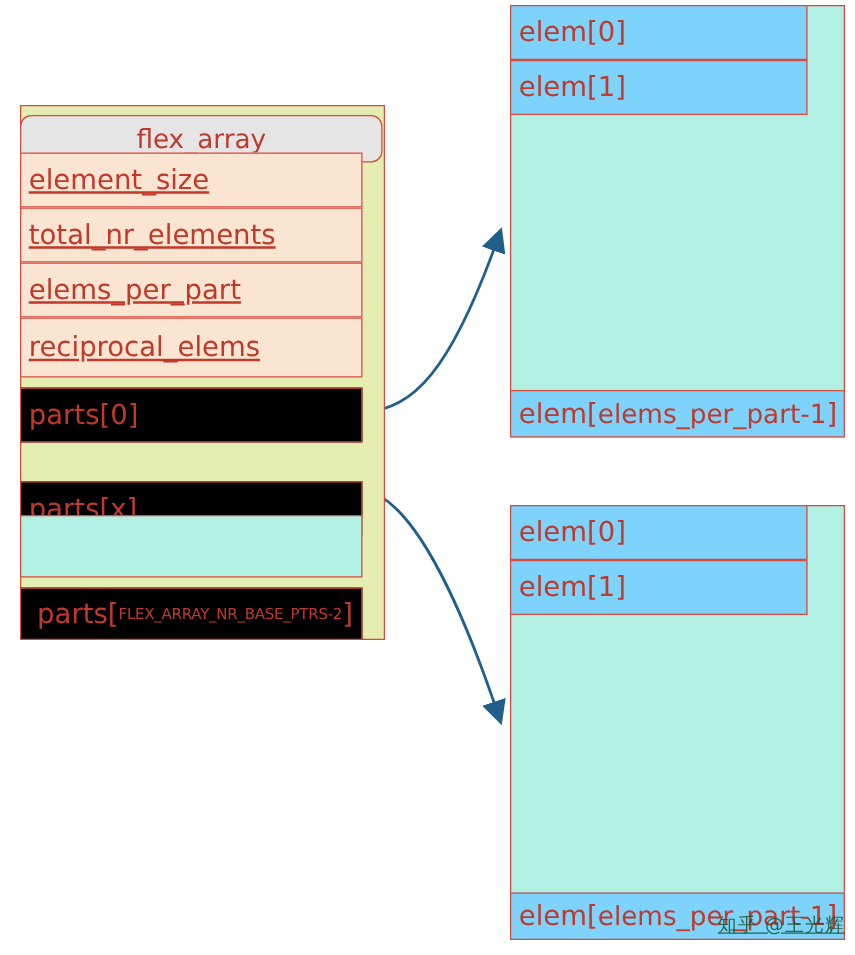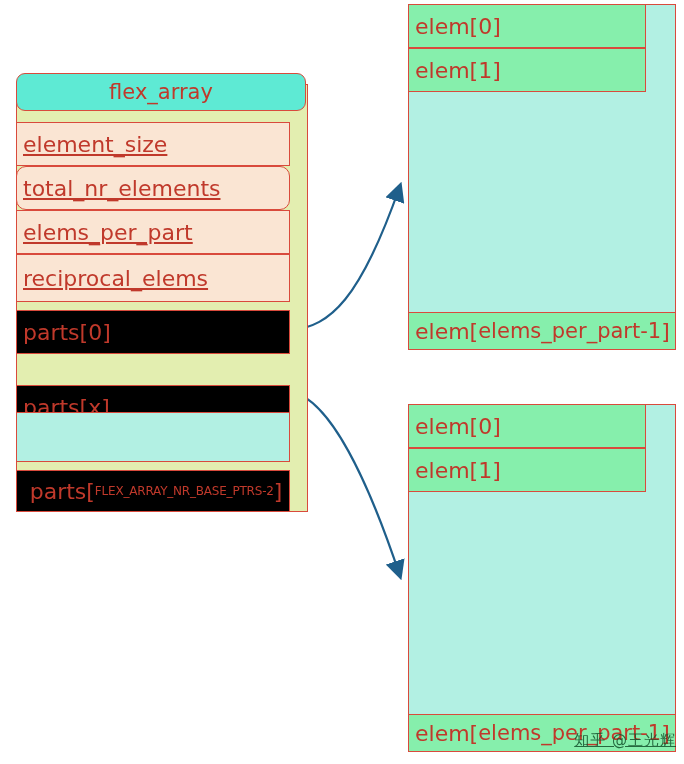--- a/index.html
+++ b/index.html
@@ -35,25 +35,25 @@
     top: 84px;
     width: 292px;
     height: 428px;
     background: #e3eeb0;
     border: 1px solid #d94a3c;
     box-sizing: border-box;
   }
   .struct-title {
     position: absolute;
     left: 16px;
-    top: 73px;
+    top: 92px;
     width: 290px;
     height: 38px;
     box-sizing: border-box;
-    background: #5eead4;
+    background: #e5e5e5;
     border: 1px solid #d94a3c;
     border-radius: 9px;
     color: #c0392b;
     font-size: 21px;
     display: flex;
     align-items: center;
     justify-content: center;
   }
   .field {
     position: absolute;
@@ -78,21 +78,21 @@
   
   .partbox {
     position: absolute;
     box-sizing: border-box;
     background: #b2f0e3;
     border: 1px solid #d94a3c;
   }
   .elem {
     position: absolute;
     box-sizing: border-box;
-    background: #86efac;
+    background: #7dd3fc;
     border: 1px solid #d94a3c;
     color: #c0392b;
     font-size: 22px;
     display: flex;
     align-items: center;
     padding-left: 6px;
   }
   .elem .sub { font-size: 21px; }
 
   
@@ -122,21 +122,21 @@
     <path d="M292,392 C330,400 368,480 400,576" fill="none" stroke="#1f5f8b" stroke-width="2.2" marker-end="url(#ah)"></path>
   </svg>
 
   <div class="struct-shadow"></div>
 
   <div class="struct-title">flex_array</div>
 
   <div class="field peach" style="top:122px;height:44px;">
     <span>element_size</span>
   </div>
-  <div class="field peach" style="top:166px;height:44px;border-radius:10px;">
+  <div class="field peach" style="top:166px;height:44px;">
     <span>total_nr_elements</span>
   </div>
   <div class="field peach" style="top:210px;height:44px;">
     <span>elems_per_part</span>
   </div>
   <div class="field peach" style="top:254px;height:48px;">
     <span>reciprocal_elems</span>
   </div>
   <div class="field pink" style="top:310px;height:44px;">
     <span>parts[0]</span>

